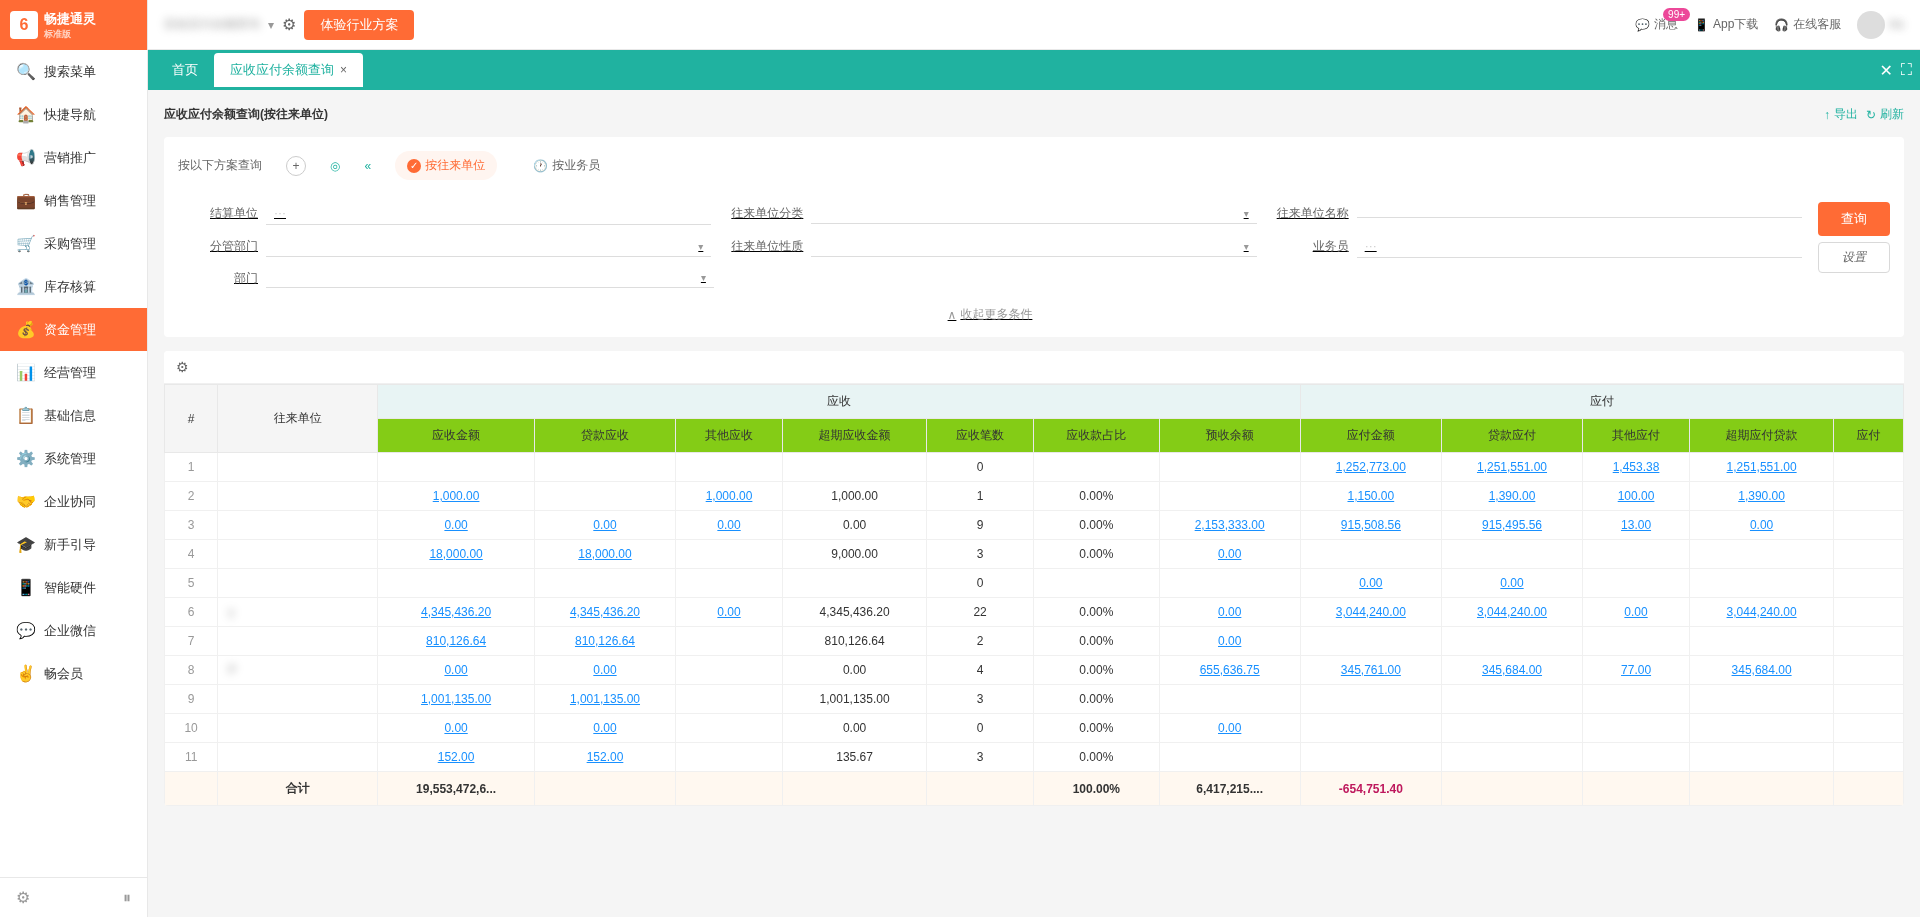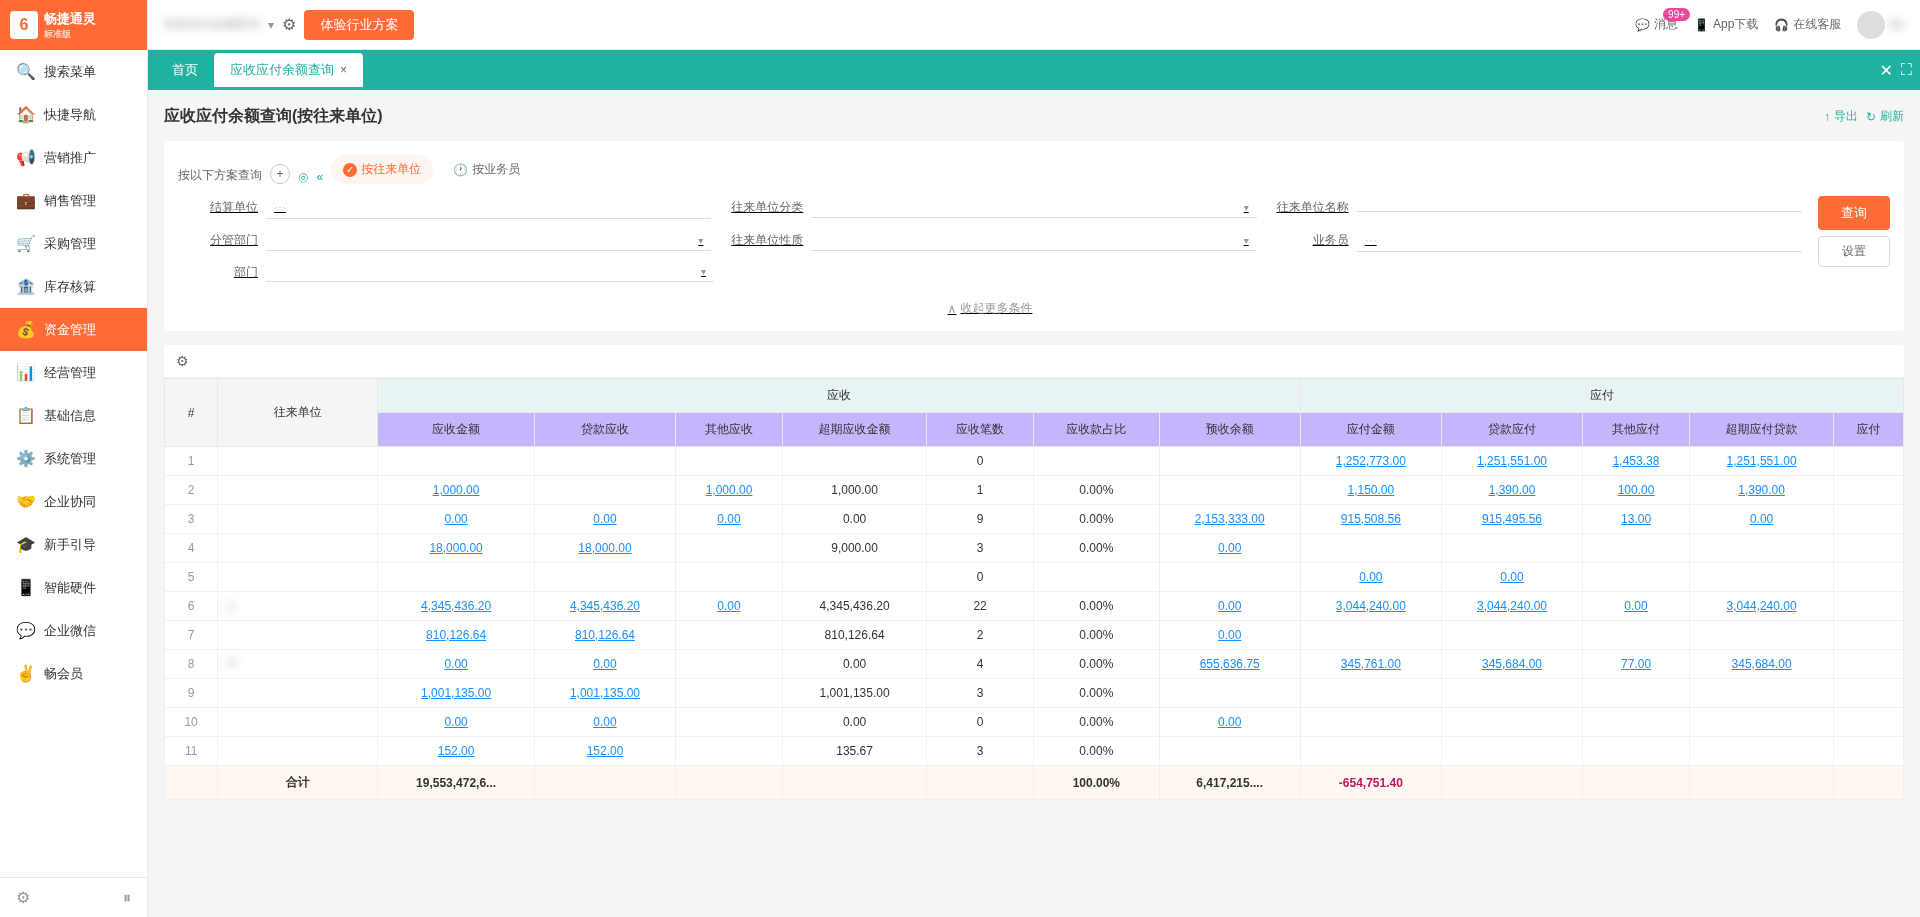--- a/index.html
+++ b/index.html
@@ -39,58 +39,58 @@
     .tab.active { background: #fff; color: #20b2a0; border-radius: 4px 4px 0 0; }
     .tab-close { font-size: 12px; color: #666; cursor: pointer; }
     .tabbar-right { margin-left: auto; display: flex; gap: 8px; align-items: center; }
     .tabbar-icon-btn { color: #fff; font-size: 16px; cursor: pointer; background: none; border: none; }
 
     
     .content { flex: 1; background: #f5f5f5; overflow-y: auto; padding: 16px; }
 
     
     .page-header { display: flex; align-items: center; justify-content: space-between; margin-bottom: 14px; }
-    .page-title { font-size: 16px; font-weight: bold; color: #333; }
+    .page-title { font-size: 12px; font-weight: bold; color: #333; }
     .page-actions { display: flex; gap: 8px; align-items: center; }
     .action-btn { display: flex; align-items: center; gap: 4px; color: #20b2a0; font-size: 12px; cursor: pointer; background: none; border: none; }
 
     
     .filter-area { background: #fff; border-radius: 4px; padding: 14px; margin-bottom: 14px; }
-    .filter-header { display: flex; align-items: flex-end; gap: 8px; margin-bottom: 12px; }
+    .filter-header { display: flex; align-items: center; gap: 24px; margin-bottom: 22px; }
     .filter-label { color: #666; font-size: 12px; }
     .filter-add-btn { width: 20px; height: 20px; border: 1px solid #ccc; border-radius: 50%; display: flex; align-items: center; justify-content: center; cursor: pointer; color: #666; font-size: 12px; }
     .filter-scheme-btn { color: #20b2a0; font-size: 12px; cursor: pointer; display: flex; align-items: center; gap: 2px; }
     .filter-scheme-option { display: flex; align-items: center; gap: 4px; padding: 6px 12px; cursor: pointer; border-radius: 16px; font-size: 12px; }
     .filter-scheme-option.active { background: #fff5f0; color: #ff6b35; }
     .filter-scheme-option .dot { width: 14px; height: 14px; border-radius: 50%; background: #ff6b35; display: flex; align-items: center; justify-content: center; color: #fff; font-size: 10px; }
     .filter-scheme-option2 { display: flex; align-items: center; gap: 4px; padding: 6px 12px; cursor: pointer; font-size: 12px; color: #666; }
 
     .filter-rows { display: flex; flex-direction: column; gap: 10px; }
     .filter-row { display: flex; gap: 12px; align-items: center; }
     .filter-field { display: flex; align-items: center; flex: 1; gap: 8px; }
     .filter-field-label { color: #666; font-size: 12px; white-space: nowrap; width: 80px; text-align: right; }
     .filter-input { flex: 1; border: none; border-bottom: 1px solid #ddd; padding: 4px 8px; font-size: 12px; color: #333; outline: none; display: flex; align-items: center; justify-content: space-between; cursor: pointer; }
     .filter-input .dots { color: #ccc; }
     .filter-select { flex: 1; border: none; border-bottom: 1px solid #ddd; padding: 4px 8px; font-size: 12px; color: #333; display: flex; align-items: center; justify-content: space-between; cursor: pointer; }
     .filter-arrow { color: #999; font-size: 10px; }
 
     .collapse-btn { display: flex; align-items: center; gap: 4px; color: #999; font-size: 12px; cursor: pointer; margin-top: 8px; justify-content: center; }
     .filter-action-btns { display: flex; flex-direction: column; gap: 6px; }
     .query-btn { background: #ff6b35; color: #fff; border: none; padding: 8px 20px; border-radius: 4px; cursor: pointer; font-size: 13px; width: 72px; }
-    .setting-btn { background: #fff; color: #666; border: 1px solid #d9d9d9; padding: 6px 10px; border-radius: 4px; cursor: pointer; font-size: 12px; width: 72px; }
+    .setting-btn { background: #fff; color: #666; border: 1px solid #d9d9d9; padding: 6px 10px; border-radius: 4px; cursor: pointer; font-size: 12px; width: 72px; font-style: italic; }
 
     
     .table-container { background: #fff; border-radius: 4px; overflow: hidden; }
     .table-toolbar { display: flex; align-items: center; padding: 8px 12px; background: #fff; border-bottom: 1px solid #f0f0f0; }
     .table-toolbar-icon { color: #666; cursor: pointer; font-size: 14px; }
 
     table { width: 100%; border-collapse: collapse; font-size: 12px; }
     thead tr th { background: #f5f5f5; padding: 8px 10px; text-align: center; font-weight: normal; color: #333; border: 1px solid #e8e8e8; white-space: nowrap; }
     thead tr th.group-header { background: #e8f4f4; color: #333; }
-    thead tr.sub-header th { background: #c4b5fd; }
+    thead tr.sub-header th { background: #84cc16; }
     tbody tr td { padding: 7px 10px; text-align: center; border: 1px solid #f0f0f0; color: #333; white-space: nowrap; }
     tbody tr td.link { color: #1890ff; text-decoration: underline; cursor: pointer; }
     tfoot tr td { padding: 8px 10px; text-align: center; background: #fff8f0; border: 1px solid #f0f0f0; font-weight: bold; color: #333; }
     tfoot tr td.negative { color: #be185d; }
     .row-num { color: #999; }
     .col-partner { text-align: left; }
     
     .blurred { color: transparent; text-shadow: 0 0 8px rgba(0,0,0,0.4); user-select: none; }
   </style>
 </head>

